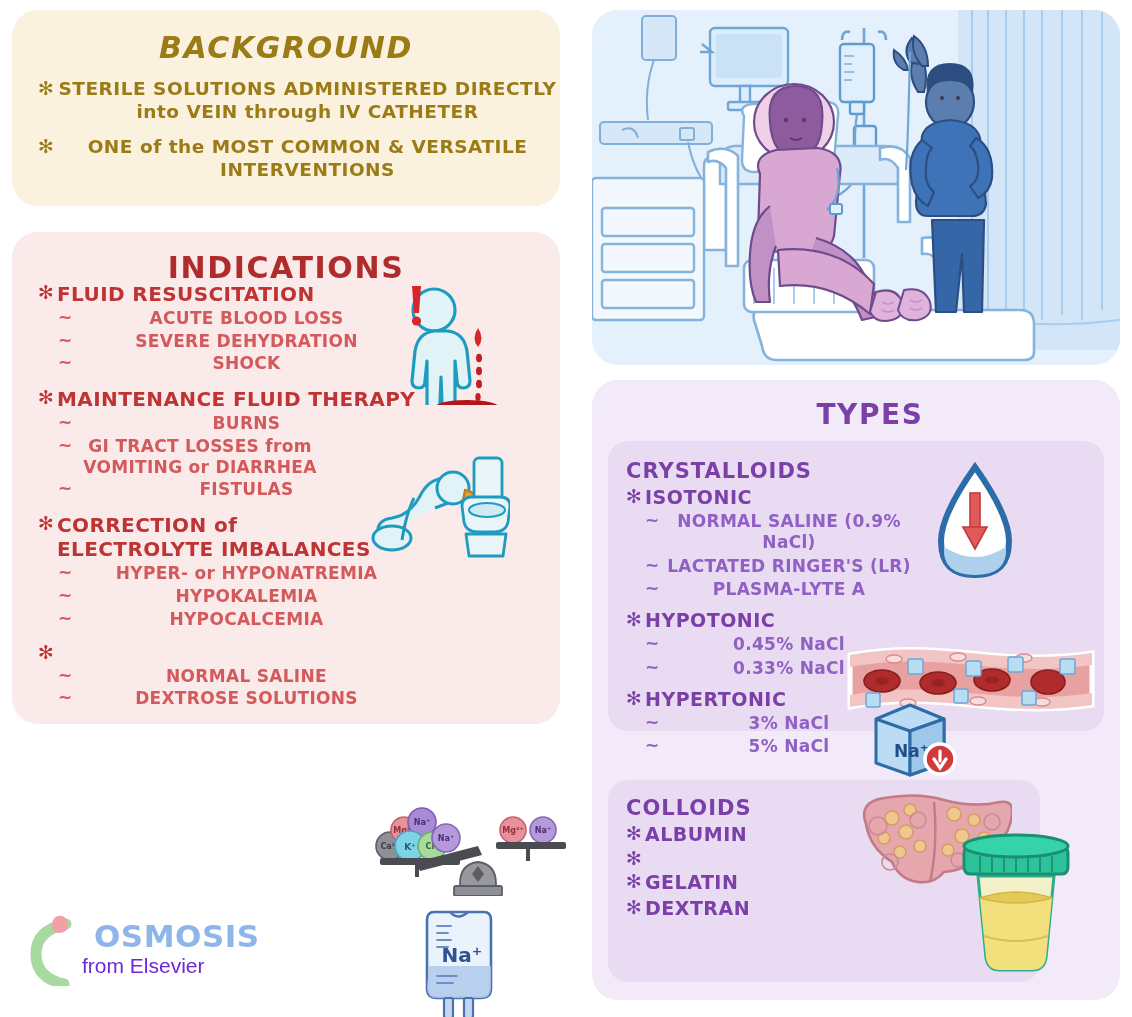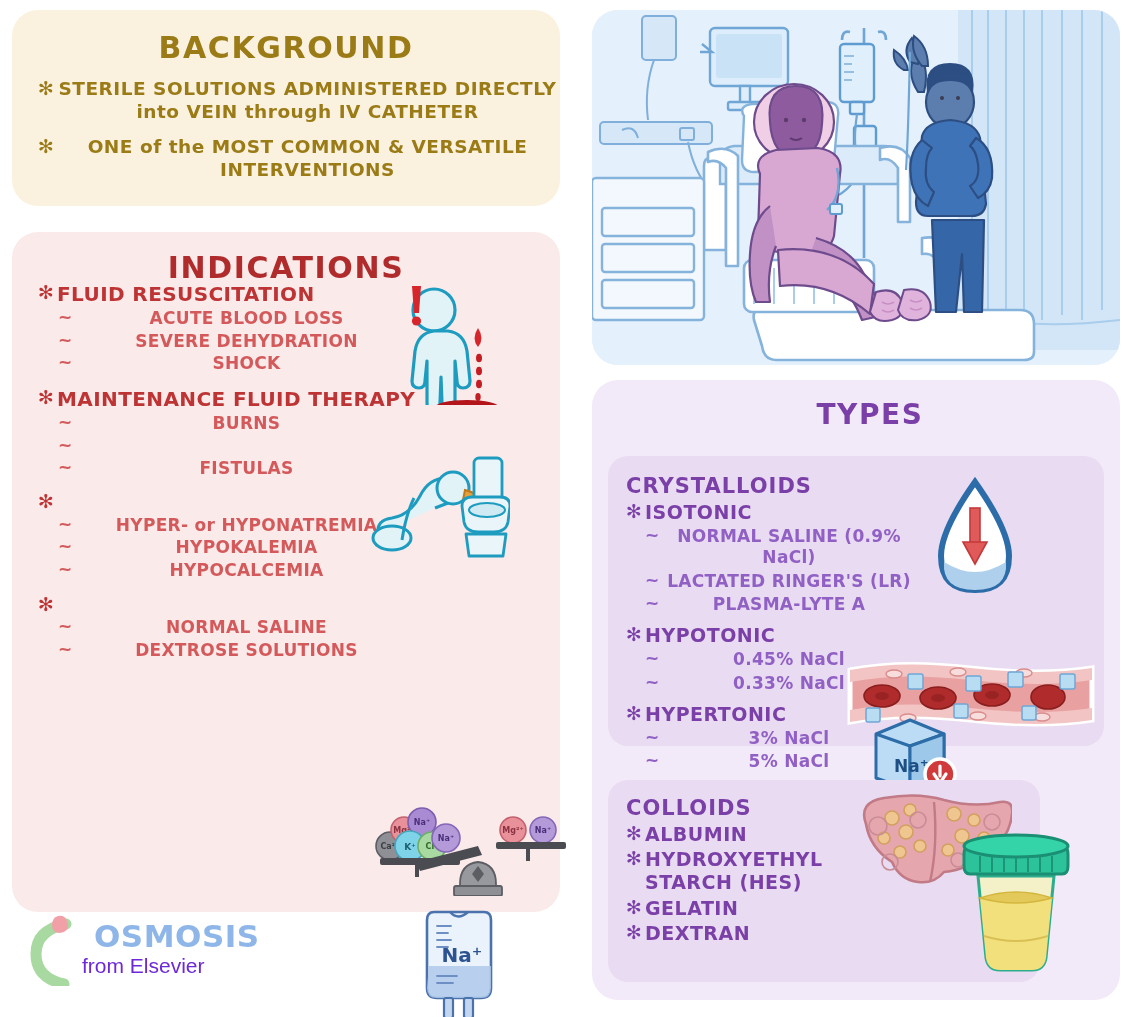--- a/index.html
+++ b/index.html
@@ -16,49 +16,49 @@
   .canvas { position: relative; width: 1132px; height: 1017px; }
 
   
   .panel { position: absolute; border-radius: 26px; }
 
   #background-panel {
     left: 12px; top: 10px; width: 548px; height: 196px;
     background: #FBF1DF;
   }
   #indications-panel {
-    left: 12px; top: 232px; width: 548px; height: 680px;
+    left: 12px; top: 232px; width: 548px; height: 492px;
     background: #FBEAEA;
   }
   #illustration-panel {
     left: 592px; top: 10px; width: 528px; height: 355px;
     background: #E4F0FB;
     overflow: hidden;
   }
   #types-panel {
     left: 592px; top: 380px; width: 528px; height: 620px;
     background: #F3EAF9;
     padding-left: 28px;
   }
   .subcard {
     position: absolute; border-radius: 20px;
     background: #E8DBF2;
   }
-  #crystalloids-card { left: 16px; top: 76px; width: 496px; height: 290px; }
+  #crystalloids-card { left: 16px; top: 61px; width: 496px; height: 290px; }
   #colloids-card     { left: 16px; top: 400px; width: 432px; height: 202px; }
 
   
   .panel-title {
     text-align: center;
     font-family: "DejaVu Sans", sans-serif;
     font-weight: 700;
     letter-spacing: 1.6px;
   }
   #background-title {
-    color: #9A7B16; font-size: 30px; padding-top: 20px;
+    color: #9A7B16; font-size: 30px; padding-top: 20px; font-style: italic;
   }
   #indications-title {
     color: #B02B2B; font-size: 30px; padding-top: 18px;
   }
   #types-title {
     color: #7B3FA8; font-size: 28px; padding-top: 18px;
   }
 
   
   .lines { position: absolute; }
@@ -196,31 +196,33 @@
           <span class="star">✻</span>
           <span class="head">MAINTENANCE FLUID THERAPY</span>
         </div>
         <div class="sub">
           <div class="bullet-row">
             <span class="tilde">~</span>
             <span class="txt">BURNS</span>
           </div>
           <div class="bullet-row">
             <span class="tilde">~</span>
+            <span class="txt" style="max-width:250px">GI TRACT LOSSES from VOMITING or DIARRHEA</span>
           </div>
           <div class="bullet-row">
             <span class="tilde">~</span>
             <span class="txt">FISTULAS</span>
           </div>
         </div>
       </div>
 
       <div class="grp">
         <div class="bullet-row">
           <span class="star">✻</span>
+          <span class="head" style="max-width:330px">CORRECTION of ELECTROLYTE IMBALANCES</span>
         </div>
         <div class="sub">
           <div class="bullet-row">
             <span class="tilde">~</span>
             <span class="txt">HYPER- or HYPONATREMIA</span>
           </div>
           <div class="bullet-row">
             <span class="tilde">~</span>
             <span class="txt">HYPOKALEMIA</span>
           </div>
@@ -597,21 +599,20 @@
 
         <div class="grp">
           <div class="bullet-row">
             <span class="star">✻</span>
             <span class="head">ALBUMIN</span>
           </div>
         </div>
         <div class="grp">
           <div class="bullet-row">
             <span class="star">✻</span>
-            <span class="head" style="max-width:190px">HYDROXYETHYL STARCH (HES)</span>
           </div>
         </div>
         <div class="grp">
           <div class="bullet-row">
             <span class="star">✻</span>
             <span class="head">GELATIN</span>
           </div>
         </div>
         <div class="grp">
           <div class="bullet-row">

